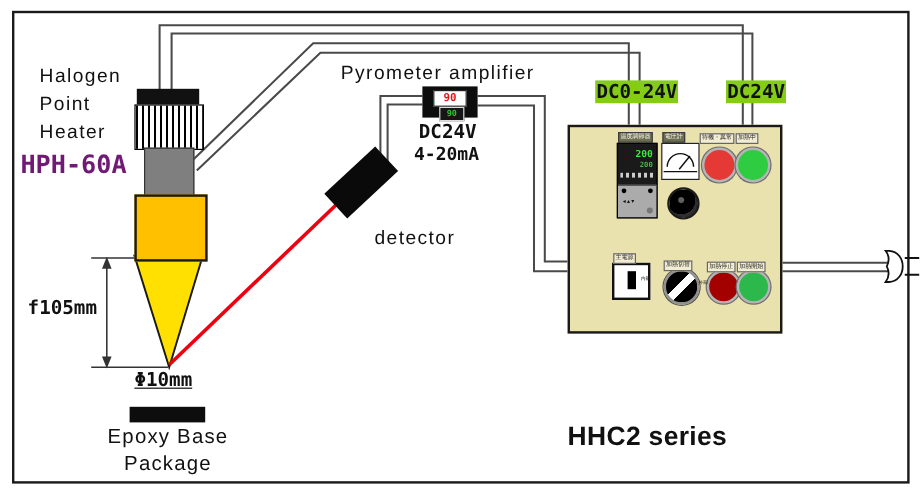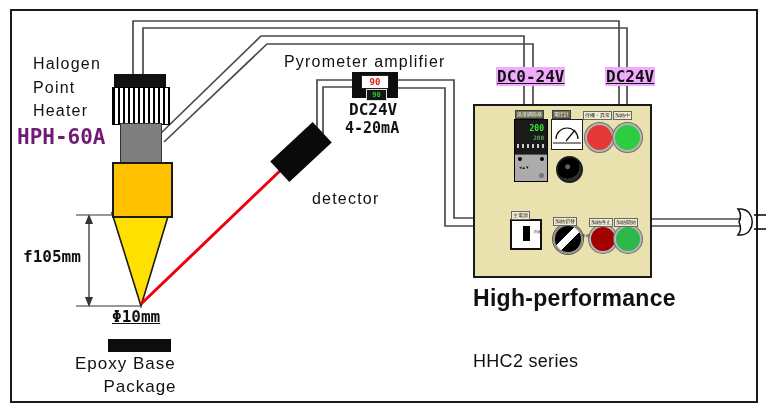--- a/index.html
+++ b/index.html
@@ -4,21 +4,21 @@
 <style>
   html,body{margin:0;padding:0;background:#fff;}
   #canvas{position:relative;width:768px;height:414px;background:#ffffff;overflow:hidden;
           font-family:"Liberation Sans",sans-serif;}
   .frame{position:absolute;left:10px;top:9px;width:744px;height:390px;border:2px solid #1a1a1a;}
   .layer{position:absolute;left:0;top:0;}
   .abs{position:absolute;}
   .t{position:absolute;color:#111;white-space:nowrap;font-family:"Liberation Sans",sans-serif;}
   .mono{font-family:"DejaVu Sans Mono",monospace;font-weight:bold;}
   .lbl{font-size:16px;letter-spacing:1.2px;}
-  .wbg{background:#f0abfc;padding:0 1px;text-decoration:underline;}
+  .wbg{background:#84cc16;padding:0 1px;}
   .chip{position:absolute;font-size:5px;line-height:7px;background:#F2ECD2;border:1px solid #666;
         color:#222;padding:0 1px;white-space:nowrap;z-index:6;font-family:"Liberation Sans",sans-serif;}
   .chip.dark{background:#6E6E50;color:#fff;border-color:#3d3d3d;}
   .micro{position:absolute;font-size:4px;line-height:5px;color:#222;white-space:nowrap;z-index:6;}
   .btn{position:absolute;border-radius:50%;border:2px solid #B5B5B5;box-shadow:0 0 0 1px #6e6e6e;}
   .panel{position:absolute;background:#EAE2AE;border:2px solid #1a1a1a;}
   .disp{position:absolute;text-align:center;font-family:"DejaVu Sans Mono",monospace;font-weight:bold;}
 </style>
 </head>
 <body>
@@ -121,20 +121,19 @@
   <div class="chip" style="left:553px;top:217px;">加熱切替</div>
   <div class="micro" style="left:534px;top:229px;">内部</div>
   <div class="micro" style="left:582px;top:233px;">外部</div>
   <div class="abs" style="left:553px;top:224px;width:26px;height:26px;border-radius:50%;border:2px solid #909090;box-shadow:0 0 0 1px #555;background:linear-gradient(135deg,#000 40%,#fff 40%,#fff 58%,#000 58%);"></div>
 
   <div class="chip" style="left:589px;top:218px;">加熱停止</div>
   <div class="btn" style="left:589px;top:225px;width:24px;height:24px;background:#A30000;"></div>
   <div class="chip" style="left:614px;top:218px;">加熱開始</div>
   <div class="btn" style="left:614px;top:225px;width:24px;height:24px;background:#2DB84C;"></div>
 
-  <div class="t" style="left:473px;top:285px;font-size:23px;font-weight:bold;letter-spacing:0.3px;">High-performance</div>
-  <div class="t" style="left:473px;top:351px;font-size:18px;font-weight:normal;letter-spacing:0.3px;">HHC2 series</div>
+  <div class="t" style="left:473px;top:351px;font-size:22px;font-weight:bold;letter-spacing:0.3px;">HHC2 series</div>
 
   <div class="t mono" style="left:23px;top:247px;font-size:16px;">f105mm</div>
   <div class="t mono" style="left:112px;top:307px;font-size:16px;text-decoration:underline;">Φ10mm</div>
-  <div class="t" style="left:75px;top:354px;width:130px;font-size:17px;letter-spacing:1px;">Epoxy Base</div>
+  <div class="t" style="left:75px;top:354px;width:130px;text-align:center;font-size:17px;letter-spacing:1px;">Epoxy Base</div>
   <div class="t" style="left:75px;top:377px;width:130px;text-align:center;font-size:17px;letter-spacing:1px;">Package</div>
 </div>
 
 </body></html>

